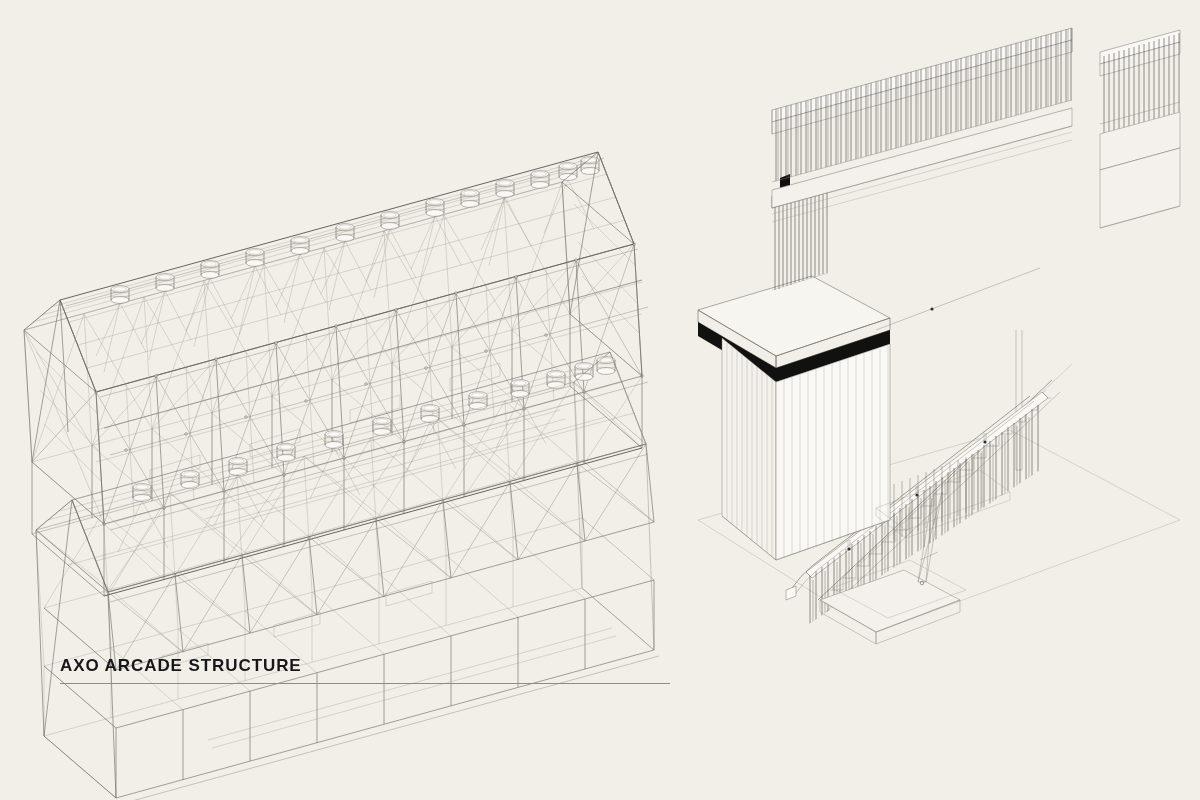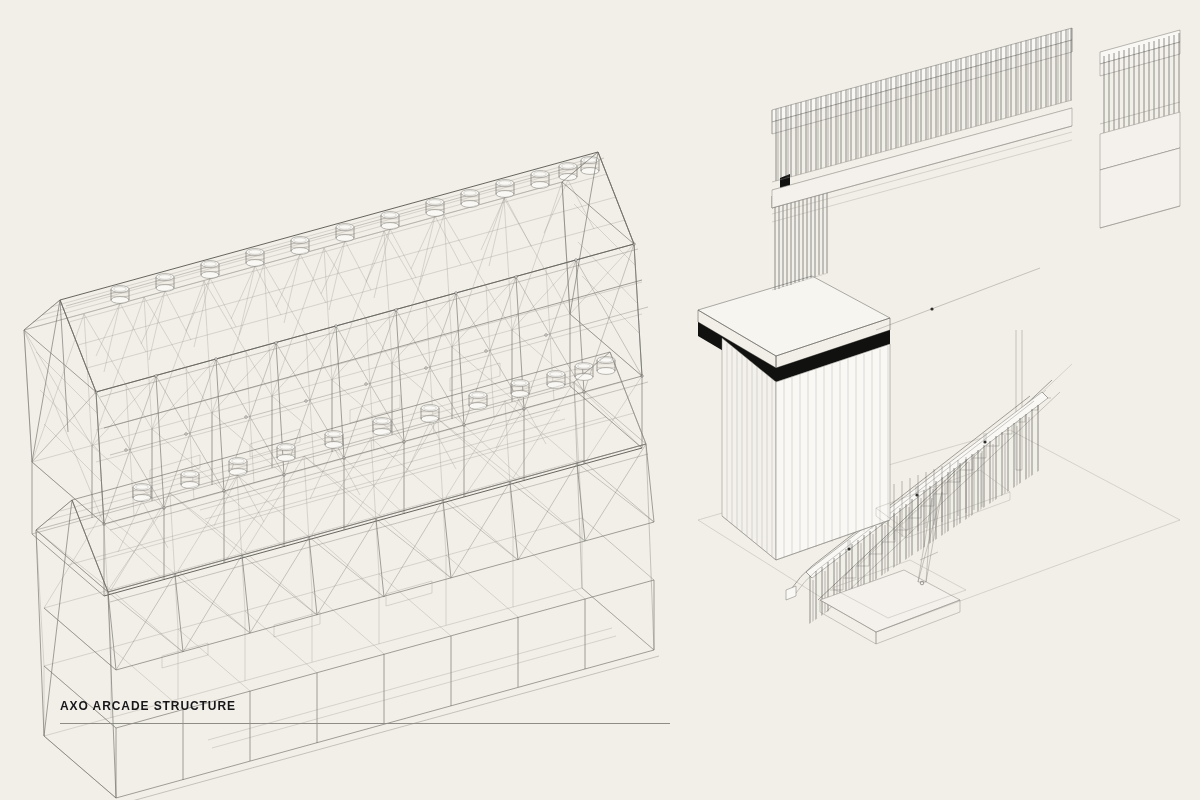--- a/index.html
+++ b/index.html
@@ -38,27 +38,26 @@
   .plate svg { display: block; width: 100%; height: 100%; }
 
   .caption-block {
     position: absolute;
     bottom: 108px;
     height: 34px;
   }
   #caption-left  { left: 60px;  width: 610px; }
 
   .caption-text {
-    font-size: 12px;
+    font-size: 17px;
     font-weight: bold;
     letter-spacing: 0.92px;
     line-height: 16px;
     color: #17171a;
     white-space: nowrap;
-    margin-top: 40px;
   }
   #caption-left  .caption-text { text-align: left; }
 
   .caption-rule {
     margin-top: 9px;
     height: 1px;
     width: 100%;
     background: #8e8c86;
   }
 

